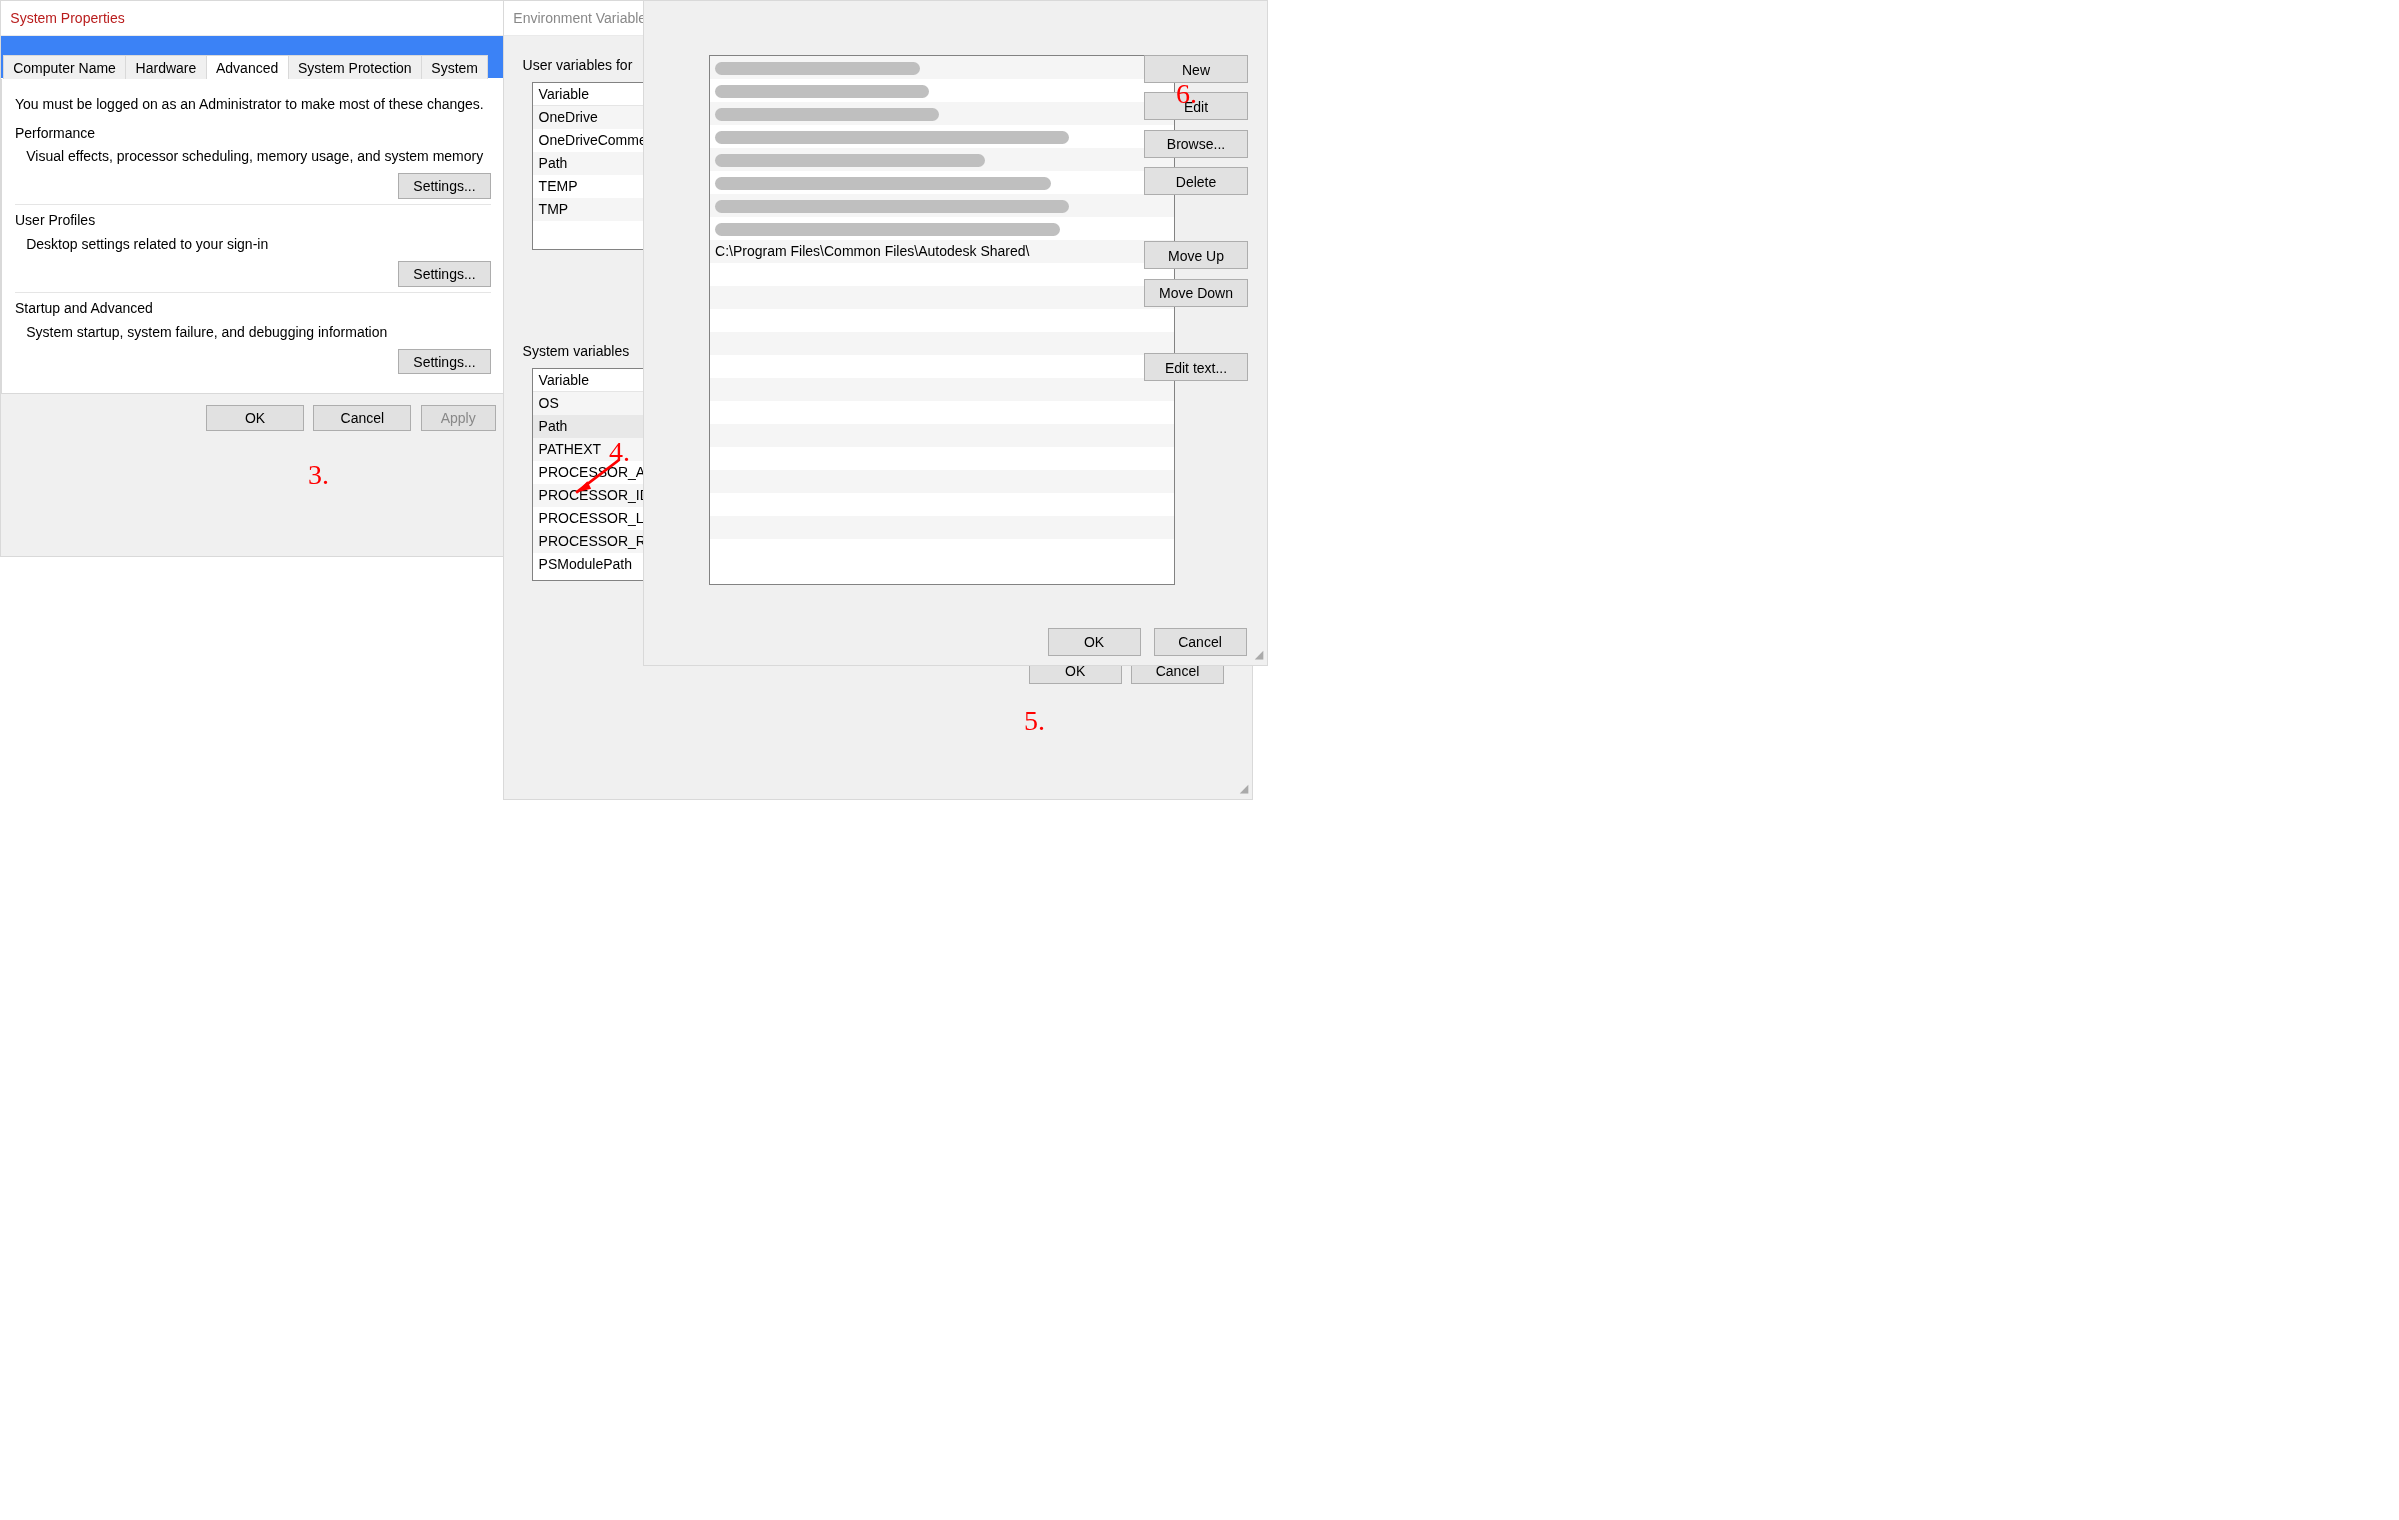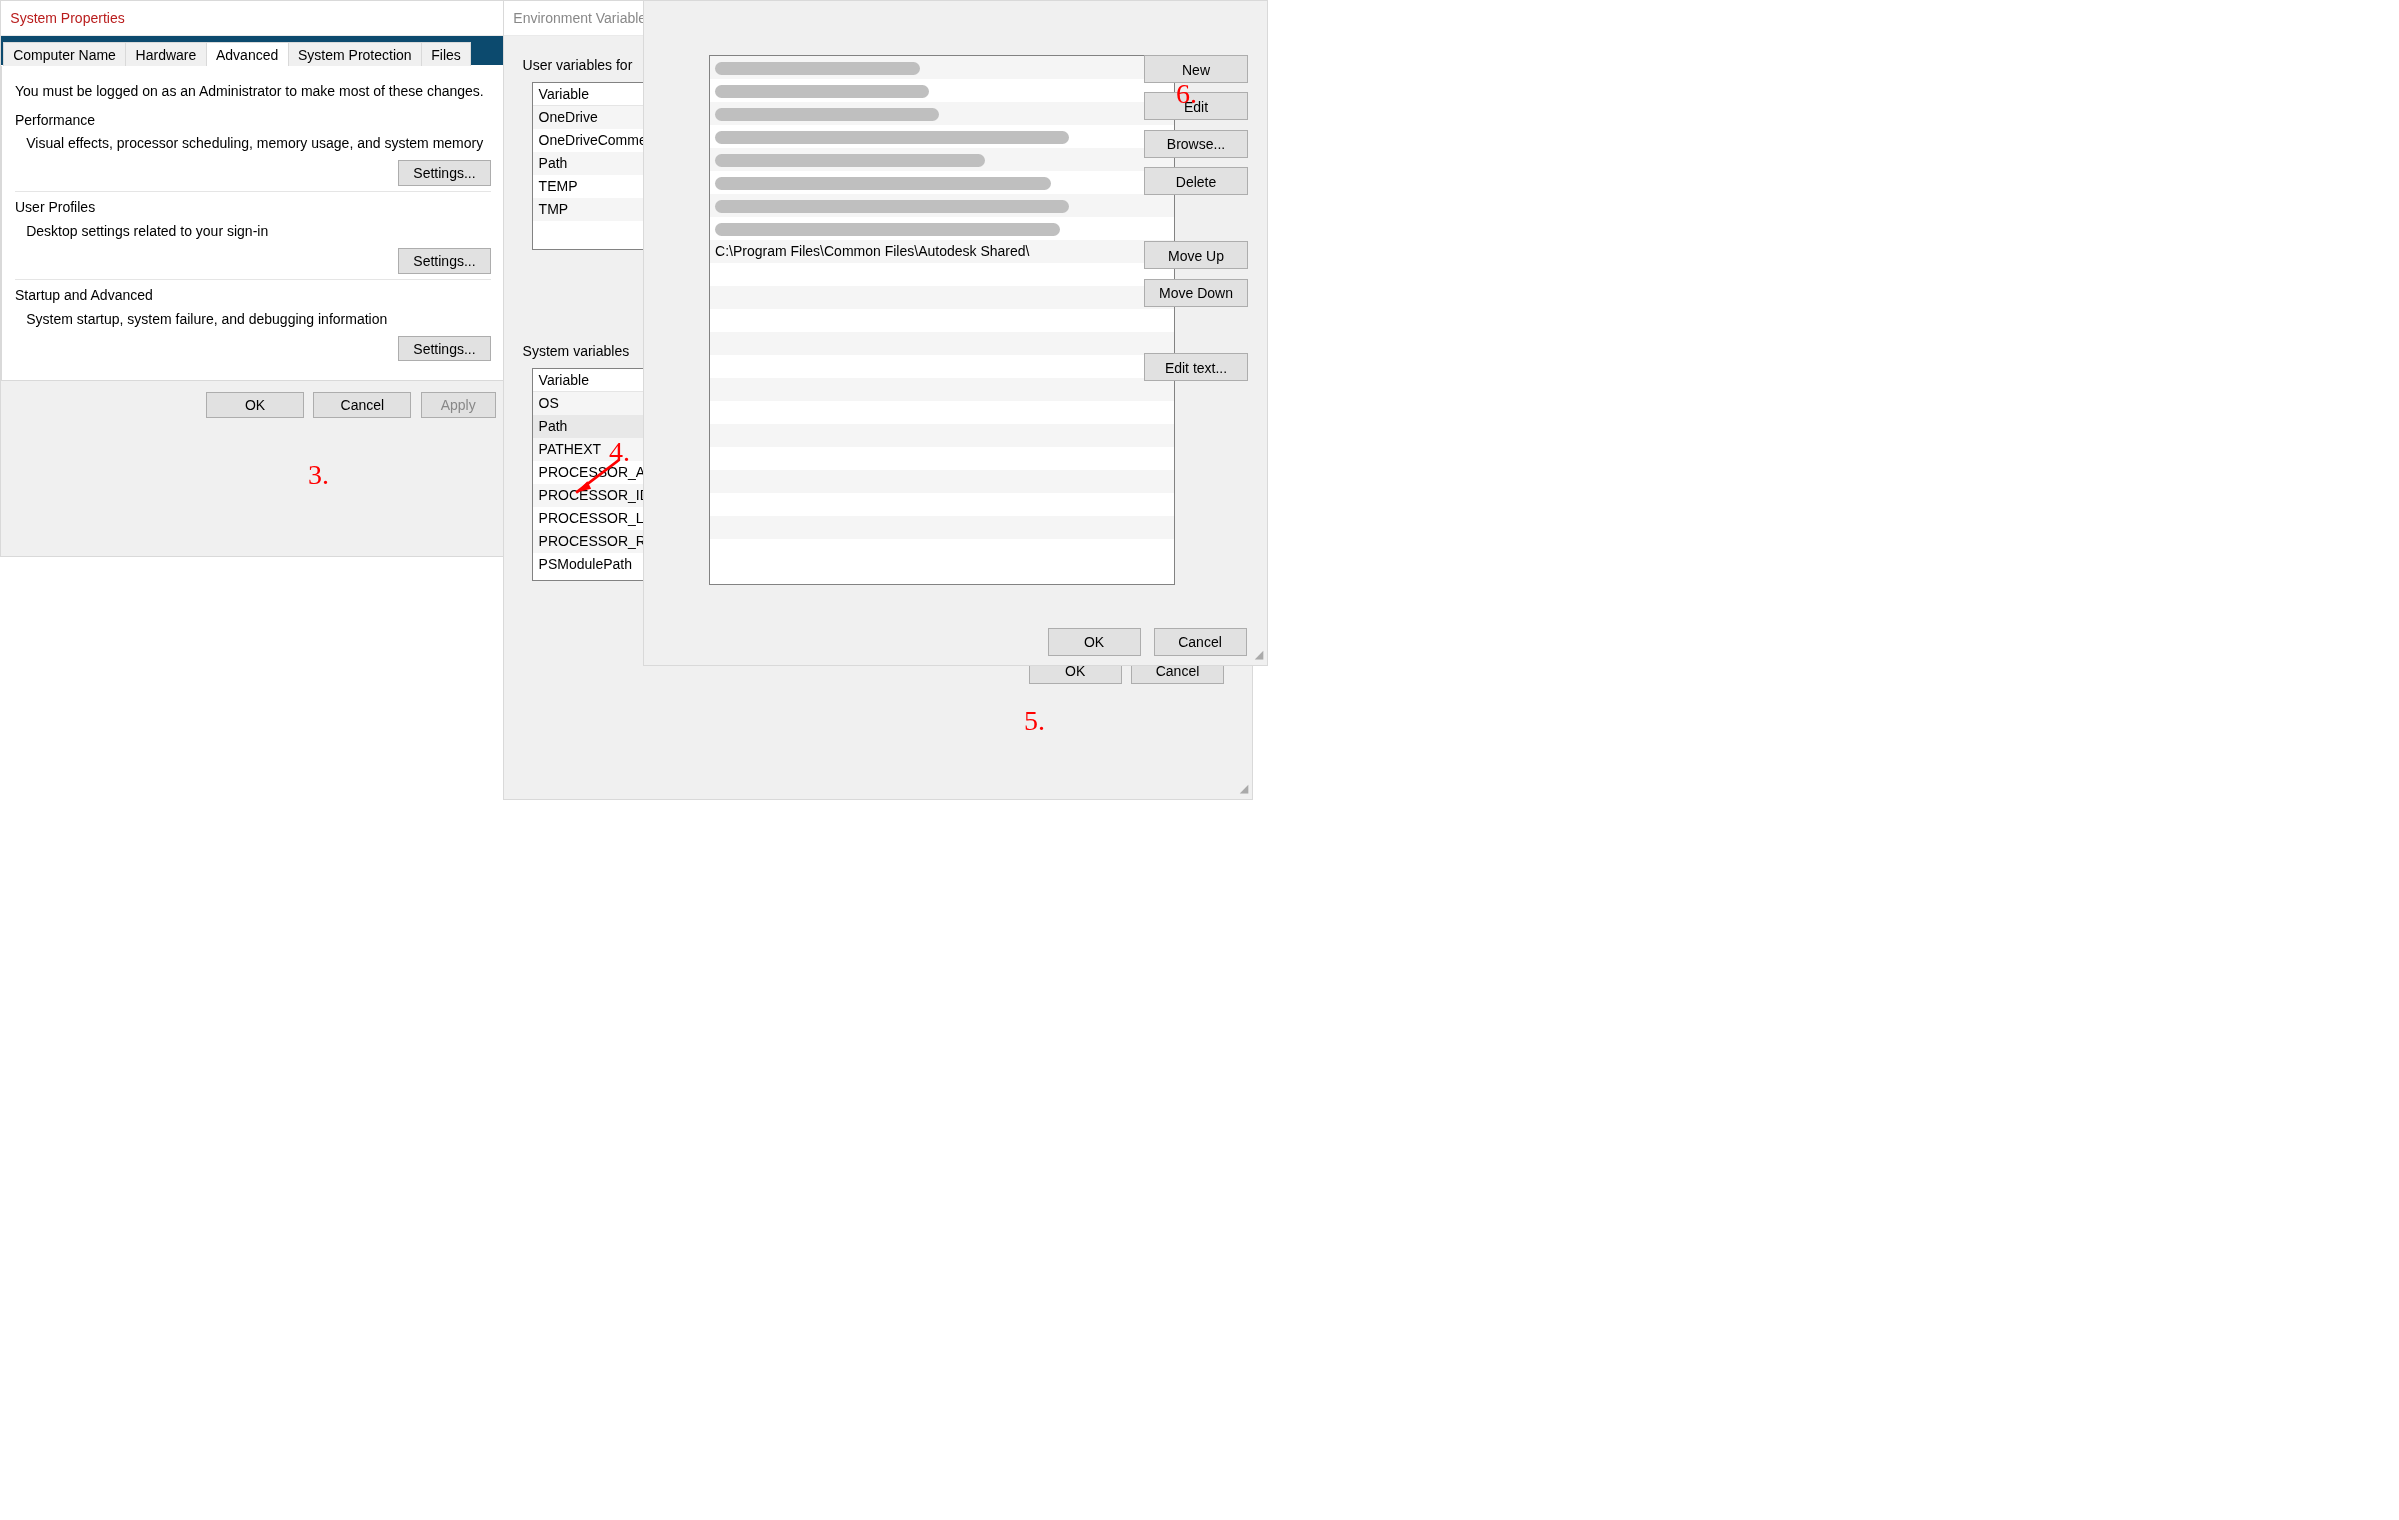--- a/index.html
+++ b/index.html
@@ -61,23 +61,23 @@
     color: #ff0000;
     font-family: "Times New Roman", serif;
     font-size: 28px;
   }
   
   #sysprops { left: 0; top: 0; width: 506px; height: 557px; }
   #sysprops .titlebar { color: #b91c1c; }
   .tabstrip {
     display: flex;
     border-bottom: 0.9px solid #fff;
-    padding-top: 5px;
+    padding-top: 18px;
     padding-left: 1.9px;
-    background: #0c4a6e;
+    background: #3b82f6;
   }
   .tab {
     padding: 3.7px 9.3px;
     background: #f0f0f0;
     border: 0.9px solid #d9d9d9;
     border-bottom: none;
     margin-right: -0.9px;
     position: relative;
     top: 0.9px;
   }
@@ -121,21 +121,21 @@
 
 <div id="sysprops" class="dlg">
   <div class="titlebar">
     <span>System Properties</span>
   </div>
   <div class="tabstrip">
     <div class="tab"><span>Computer Name</span></div>
     <div class="tab"><span>Hardware</span></div>
     <div class="tab active"><span>Advanced</span></div>
     <div class="tab"><span>System Protection</span></div>
-    <div class="tab"><span>Files</span></div>
+    <div class="tab"><span>System</span></div>
   </div>
   <div class="tabbody">
     <div style="padding:3.7px 0 5.6px;">You must be logged on as an Administrator to make most of these changes.</div>
 
     <div class="grouplabel">Performance</div>
     <div class="groupdesc">Visual effects, processor scheduling, memory usage, and system memory</div>
     <div class="btnrow-right">
         <div class="btn"><span>Settings...</span></div>
       </div>
     <div style="border-top:0.9px solid #e5e5e5;"></div>

